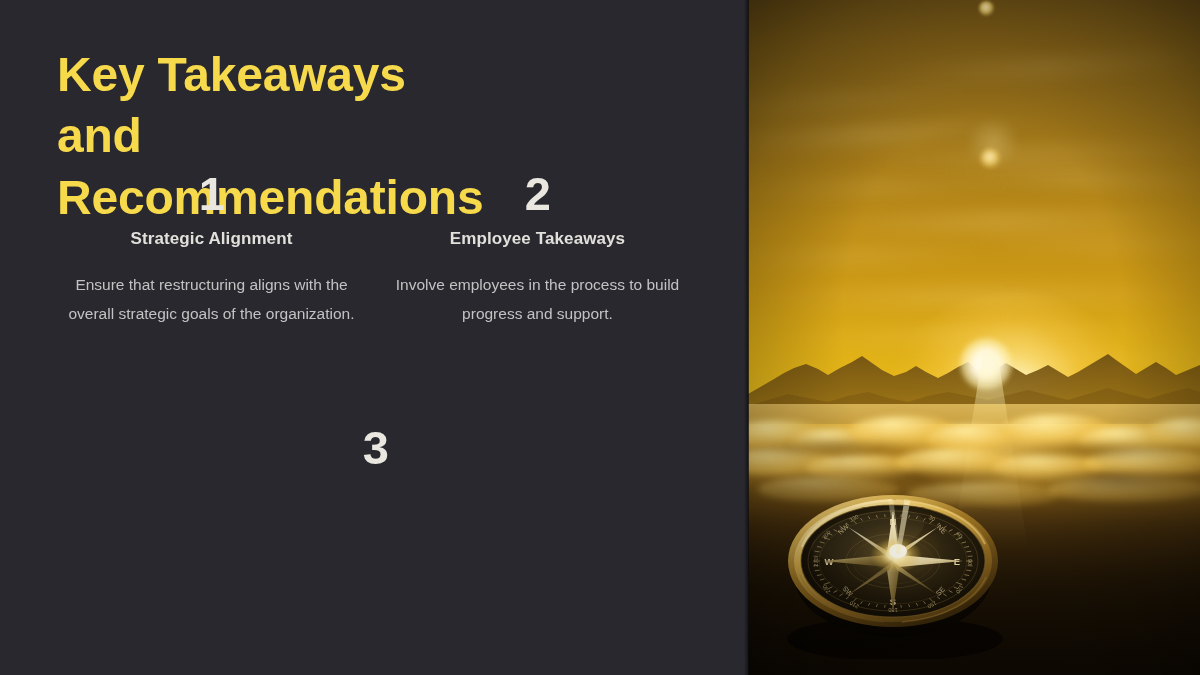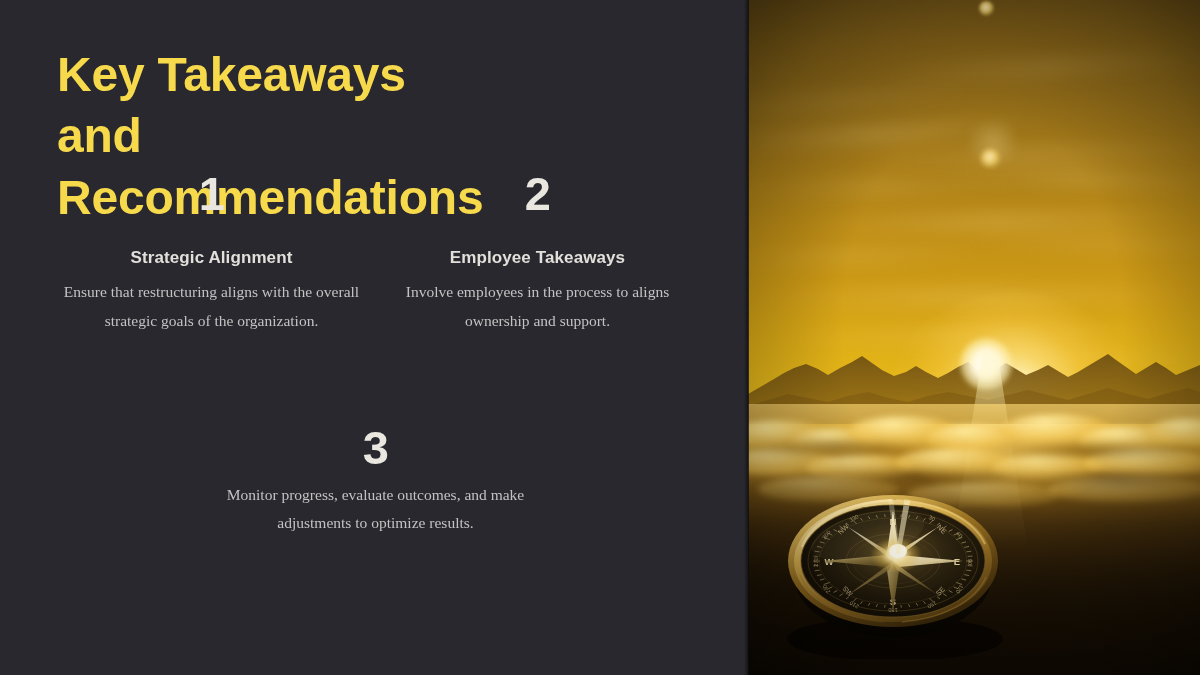--- a/index.html
+++ b/index.html
@@ -43,34 +43,33 @@
     text-align:center;
   }
   .takeaway-number {
     color:#e9e7e0;
     font-size:47px;
     font-weight:bold;
     line-height:1;
     letter-spacing:-0.5px;
   }
   .takeaway-heading {
-    margin-top:31px;
+    margin-top:12px;
     color:#e2e0da;
     font-size:17px;
     font-weight:bold;
     line-height:1.2;
     letter-spacing:0.1px;
   }
   .takeaway-body {
-    margin-top:10px;
+    margin-top:22px;
     color:#c3c3c3;
     font-size:15.5px;
     font-weight:normal;
     line-height:1.83;
-    font-family:Liberation Serif, serif;
   }
 
   #takeaway-0 { left:54px;  top:170px; width:315px; }
   #takeaway-1 { left:380px; top:170px; width:315px; }
   #takeaway-2 { left:218px; top:424px; width:315px; }
 
   
   #image-panel {
     position:relative;
     width:452px; height:675px;
@@ -238,26 +237,25 @@
 
     <div class="takeaway" id="takeaway-0">
       <div class="takeaway-number">1</div>
       <div class="takeaway-heading">Strategic Alignment</div>
       <div class="takeaway-body">Ensure that restructuring aligns with the overall strategic goals of the organization.</div>
     </div>
 
     <div class="takeaway" id="takeaway-1">
       <div class="takeaway-number">2</div>
       <div class="takeaway-heading">Employee Takeaways</div>
-      <div class="takeaway-body">Involve employees in the process to aligns ownership and support.</div>
+      <div class="takeaway-body">Involve employees in the process to build progress and support.</div>
     </div>
 
     <div class="takeaway" id="takeaway-2">
       <div class="takeaway-number">3</div>
-      <div class="takeaway-body">Monitor progress, evaluate outcomes, and make adjustments to optimize results.</div>
     </div>
 
   </div>
 
   <div id="panel-edge"></div>
 
   <div id="image-panel">
 
     <div class="sky"></div>
 

